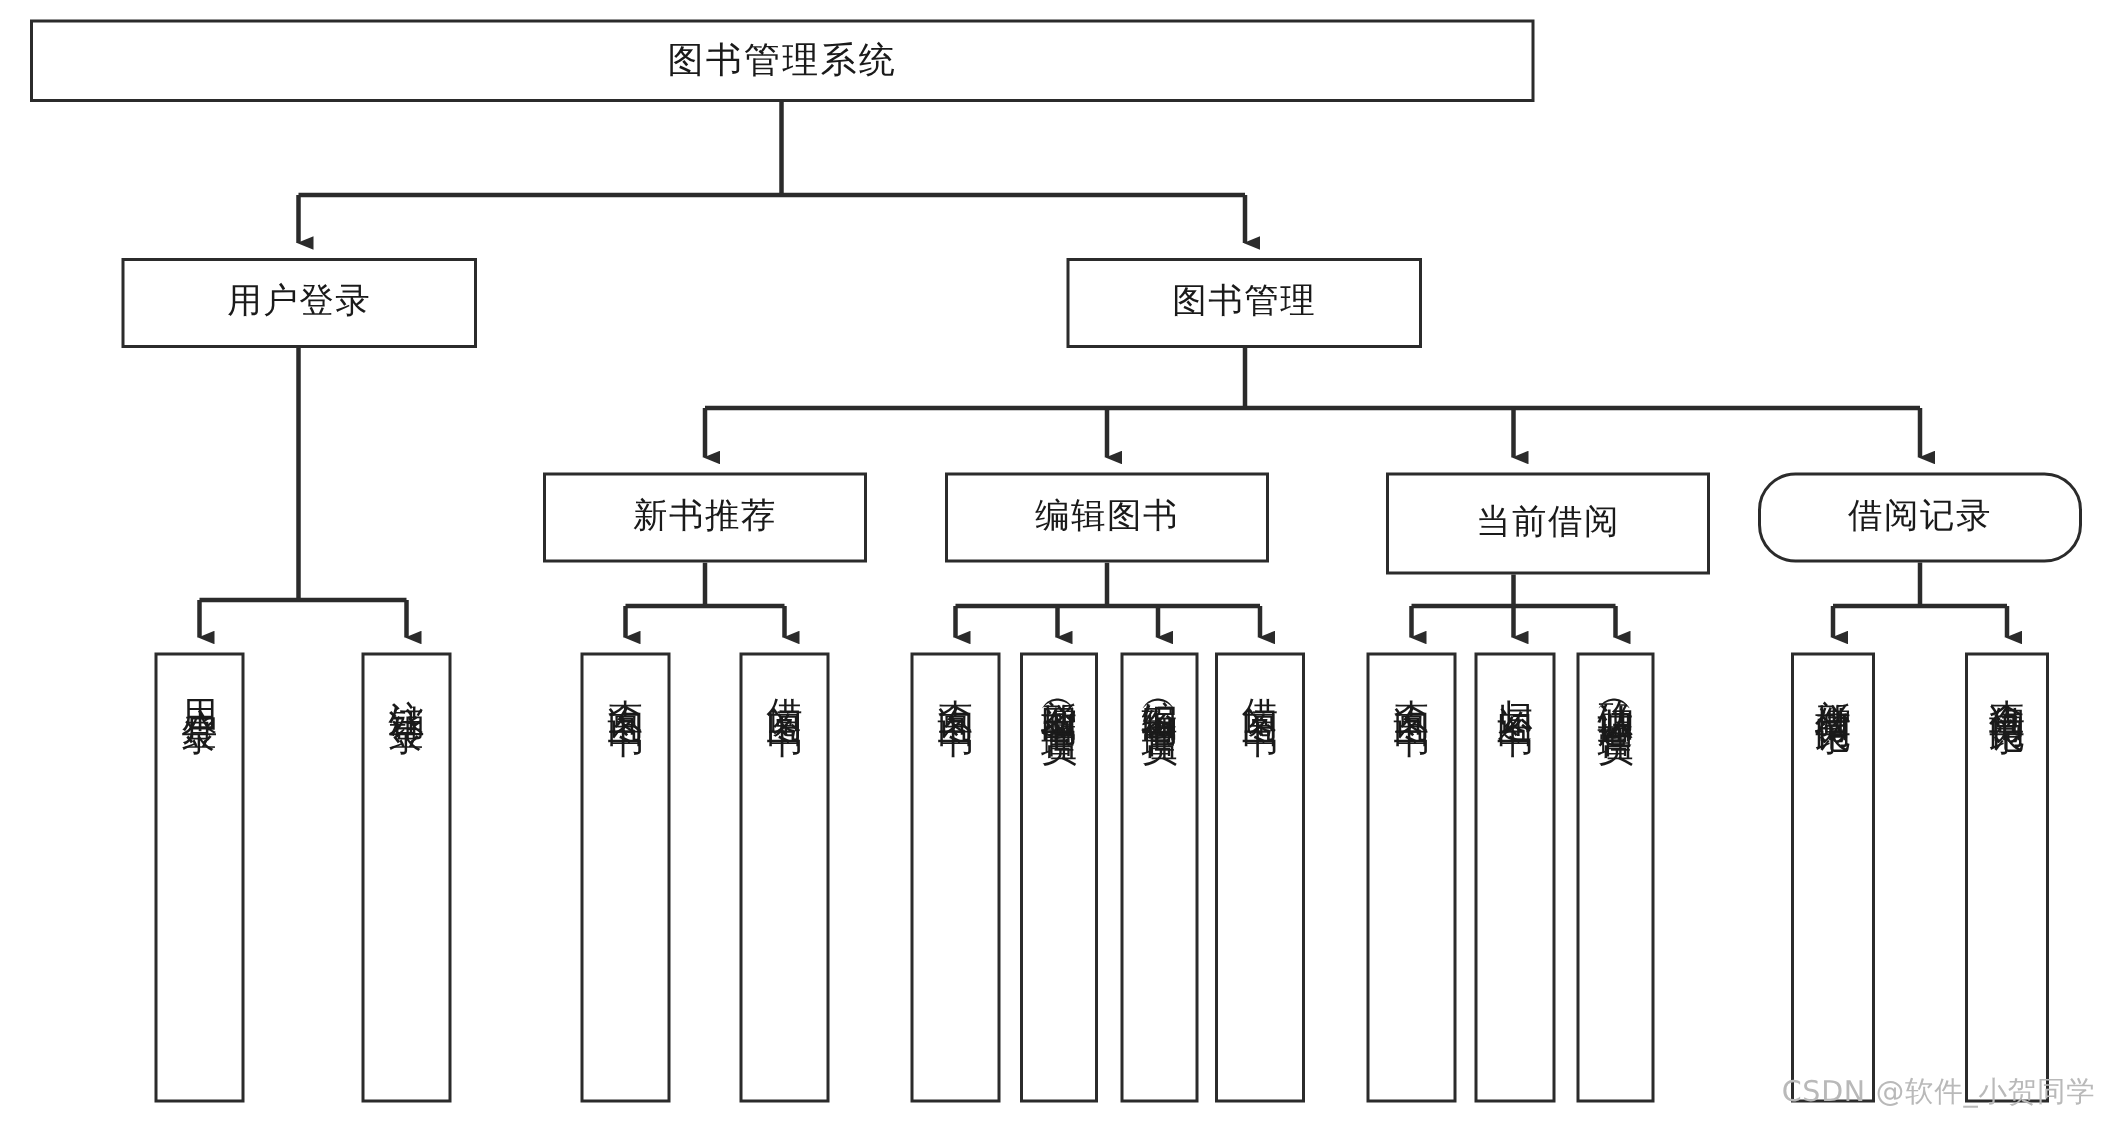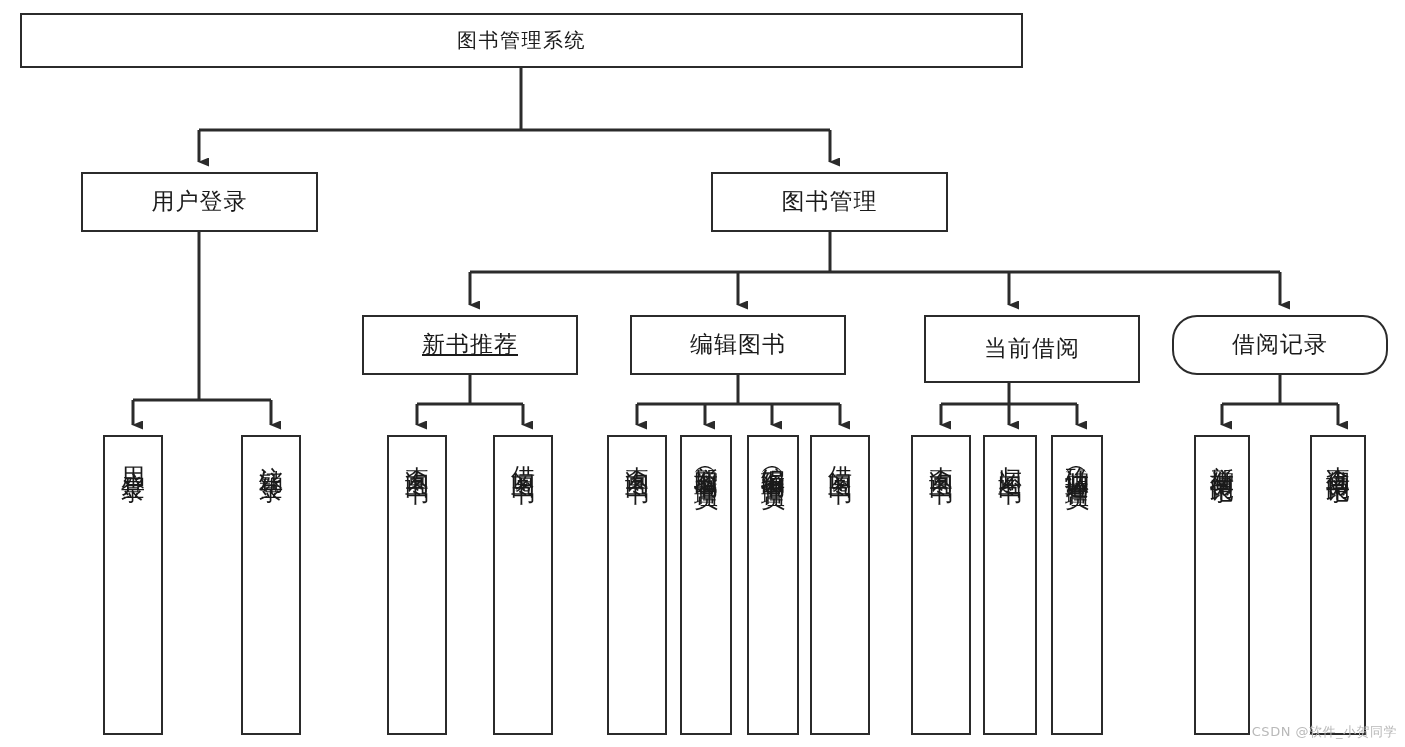--- a/index.html
+++ b/index.html
@@ -41,21 +41,21 @@
     text-align: center;
     line-height: 1.18;
     white-space: nowrap;
   }
   
   .node.h .node-label {
     font-size: 23px;
     letter-spacing: 1px;
   }
   .node.root .node-label {
-    font-size: 20px;
+    font-size: 24px;
     letter-spacing: 1.5px;
   }
   
   .node.v {
     align-items: flex-start;
     justify-content: center;
     padding-top: 10px;
   }
   .node.v .node-label {
     writing-mode: vertical-rl;
@@ -65,21 +65,21 @@
     letter-spacing: 5px;
     white-space: nowrap;
   }
   .node.v.tall .node-label {
     letter-spacing: 3px;
   }
   #watermark {
     position: absolute;
     right: 8px;
     bottom: 6px;
-    font-size: 13px;
+    font-size: 19px;
     color: #b9b9b9;
     letter-spacing: 0.5px;
     white-space: nowrap;
     font-family: "DejaVu Sans", "Liberation Sans", sans-serif;
   }
 </style>
 </head>
 <body>
 
 <div id="diagram-root">
@@ -141,21 +141,21 @@
     <span class="node-label">图书管理系统</span>
   </div>
 
   <div class="node h" style="left:81px; top:172px; width:237px; height:60px;">
     <span class="node-label">用户登录</span>
   </div>
   <div class="node h" style="left:711px; top:172px; width:237px; height:60px;">
     <span class="node-label">图书管理</span>
   </div>
 
-  <div class="node h" style="left:362px; top:315px; width:216px; height:60px;text-decoration:underline;">
+  <div class="node h" style="left:362px; top:315px; width:216px; height:60px;">
     <span class="node-label">新书推荐</span>
   </div>
   <div class="node h" style="left:630px; top:315px; width:216px; height:60px;">
     <span class="node-label">编辑图书</span>
   </div>
   <div class="node h" style="left:901px; top:315px; width:216px; height:68px;margin-left:23px;">
     <span class="node-label">当前借阅</span>
   </div>
   <div class="node h" style="left:1172px; top:315px; width:216px; height:60px;border-radius:25px;">
     <span class="node-label">借阅记录</span>

